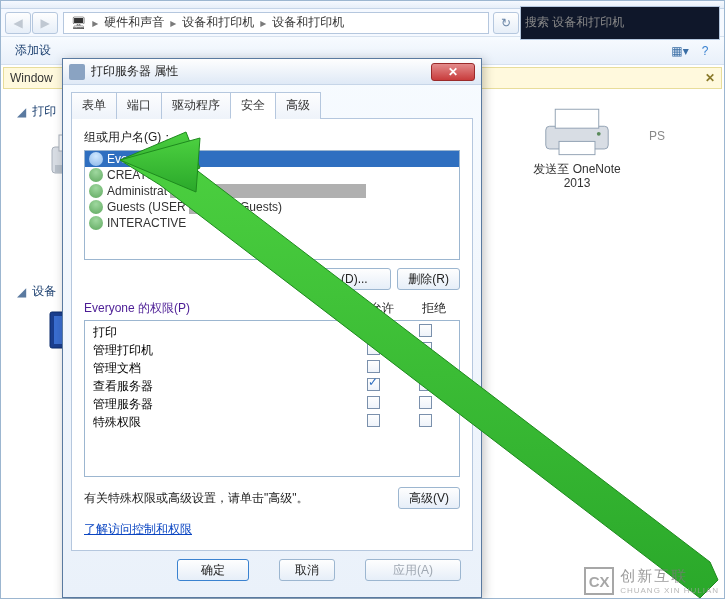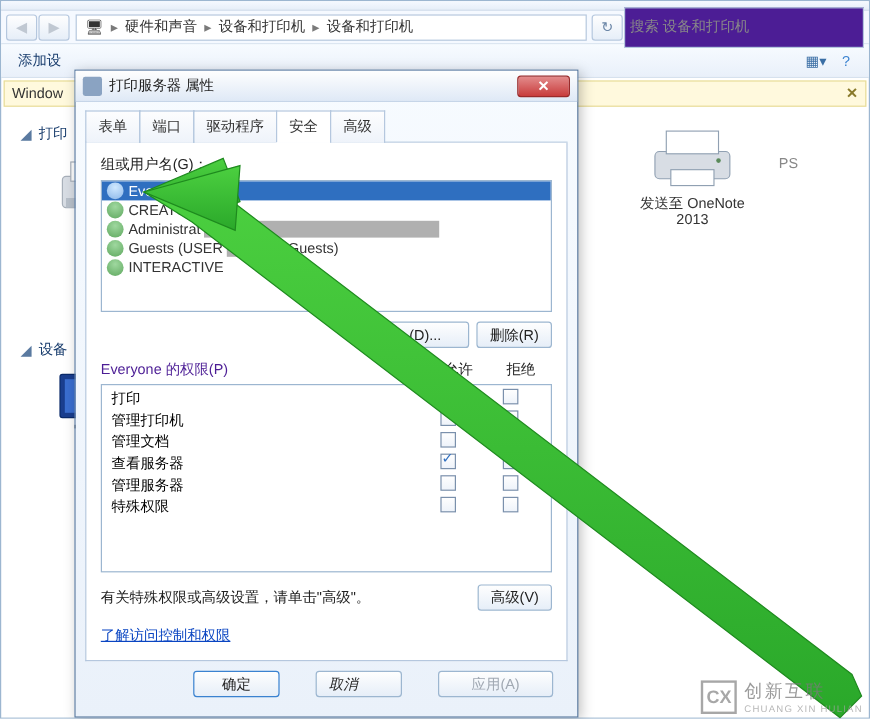--- a/index.html
+++ b/index.html
@@ -7,21 +7,21 @@
 
   
   .bg-window { position: absolute; top: 0; left: 0; right: 0; height: 599px; background: #fff; border: 1px solid #9cb6d0; }
   .bg-titlebar { height: 8px; background: linear-gradient(#f5f9ff, #e6eef8); border-bottom: 1px solid #c6d5e8; }
   .bg-nav { height: 28px; background: #f5f9ff; display: flex; align-items: center; padding: 0 4px; border-bottom: 1px solid #d6e1ee; }
   .nav-btn { width: 26px; height: 22px; background: linear-gradient(#fefefe,#e6eef8); border: 1px solid #b5c7de; border-radius: 3px; margin-right: 1px; display: flex; align-items: center; justify-content: center; color: #6a85a6; }
   .nav-btn.dis { color: #c0c8d2; }
   .breadcrumb { flex: 1; height: 22px; background: #fff; border: 1px solid #b5c7de; display: flex; align-items: center; margin: 0 4px; padding: 0 4px; color: #333; }
   .breadcrumb span { margin: 0 3px; }
   .breadcrumb .sep { color: #7a7a7a; }
-  .searchbox { width: 200px; height: 22px; background: #4c1d95; border: 1px solid #b5c7de; display: flex; align-items: center; padding: 16px 4px; color: #888; }
+  .searchbox { width: 200px; height: 22px; background: #0f172a; border: 1px solid #b5c7de; display: flex; align-items: center; padding: 16px 4px; color: #888; }
   .bg-toolbar { height: 28px; background: linear-gradient(#f7fbff,#e9f0fa); border-bottom: 1px solid #d6e1ee; display: flex; align-items: center; padding: 0 8px; color: #1a3e6e; }
   .bg-toolbar .spacer { flex: 1; }
   .tb-btn { padding: 3px 6px; border-radius: 3px; text-align: center; }
   .tb-icon { width: 22px; height: 20px; display: flex; align-items: center; justify-content: center; color: #3a6ea5; border: 1px solid transparent; border-radius: 2px; margin-left: 3px; }
   .info-bar { background: #fff9dd; border: 1px solid #e8dd9a; height: 22px; margin: 2px; display: flex; align-items: center; padding: 0 6px; color: #333; }
   .info-bar .close { margin-left: auto; font-weight: bold; color: #8a7a2a; }
 
   .content { position: absolute; top: 96px; left: 6px; right: 6px; bottom: 6px; background: #fff; }
   .group-header { color: #1a3e6e; padding: 6px 10px 2px; display: flex; align-items: center; }
   .group-header .tri { color: #5a7aa0; margin-right: 6px; }
@@ -261,21 +261,21 @@
       <div class="advanced-row">
         <div class="txt">有关特殊权限或高级设置，请单击"高级"。</div>
         <div class="btn">高级(V)</div>
       </div>
       <div class="linkrow">
         <a href="#">了解访问控制和权限</a>
       </div>
     </div>
     <div class="dlg-footer">
       <div class="btn okbtn" style="width:72px;text-align:center;">确定</div>
-      <div class="btn" style="width:72px;font-style:italic;">取消</div>
+      <div class="btn" style="width:56px;text-align:center;">取消</div>
       <div class="btn dis" style="width:96px;text-align:center;">应用(A)</div>
     </div>
   </div>
 </div>
 
 <svg class="arrow-svg">
   <defs>
     <linearGradient id="gg" x1="0" y1="0" x2="0" y2="1">
       <stop offset="0" stop-color="#4cd040"></stop>
         <stop offset="1" stop-color="#2aa82a"></stop>

